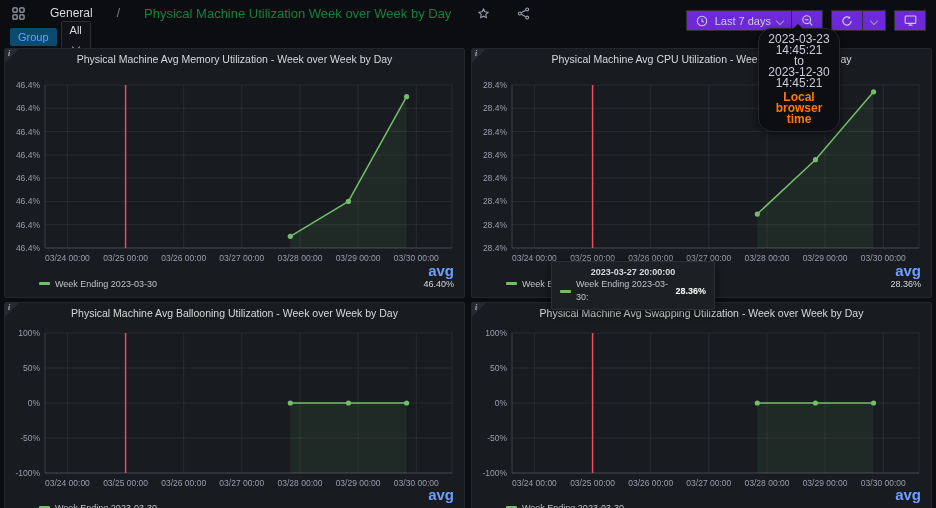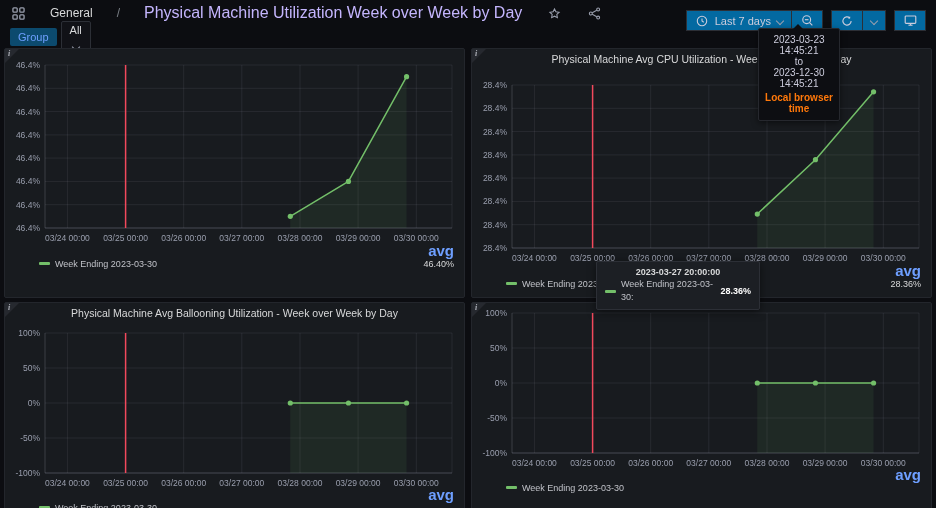--- a/index.html
+++ b/index.html
@@ -4,25 +4,25 @@
 <style>
   * { margin:0; padding:0; box-sizing:border-box; }
   body { background:#000; font-family:"Liberation Sans", sans-serif; }
   .app { position:relative; width:936px; height:508px; background:#0c0d11; overflow:hidden; color:#ccccdc; }
 
   
   .topbar { height:26px; display:flex; align-items:center; padding:0 10px; justify-content:space-between; }
   .topbar-left { display:flex; align-items:center; gap:24px; }
   .crumb-root { font-size:12px; color:#d8d9da; }
   .crumb-sep { color:#7b8087; font-size:12px; }
-  .crumb-title { font-size:16px; color:#c4b5fd; }
+  .crumb-title { font-size:13px; color:#15803d; }
   .nav-icon { display:inline-flex; align-items:center; justify-content:center; width:16px; height:16px; color:#9a9fae; }
   .topbar-right { display:flex; align-items:center; gap:8px; }
   .btn-group { display:flex; }
-  .btn { display:flex; align-items:center; gap:5px; height:21px; padding:0 7px; background:#0369a1; border:1px solid #2c2f36; color:#ccccdc; font-size:11px; cursor:pointer;margin-top:15px; }
+  .btn { display:flex; align-items:center; gap:5px; height:21px; padding:0 7px; background:#6d28d9; border:1px solid #2c2f36; color:#ccccdc; font-size:11px; cursor:pointer;margin-top:15px; }
   .btn + .btn { margin-left:-1px; }
   .chev { width:8px; height:8px; display:inline-block; position:relative; }
   .chev::after { content:""; position:absolute; left:1px; top:1px; width:5px; height:5px; border-right:1.4px solid #9a9fae; border-bottom:1.4px solid #9a9fae; transform:rotate(45deg); }
 
   
   .varbar { height:22px; display:flex; align-items:center; padding:0 10px; gap:4px; }
   .var-label { font-size:11px; color:#6e9fff; background:#0c4a6e; padding:3px 8px; border-radius:2px; }
   .var-value { display:flex; align-items:center; gap:7px; font-size:11px; color:#d8d9da; background:#111217; border:1px solid #2c2f36; padding:2px 8px; border-radius:2px; cursor:pointer;flex-direction:column; }
 
   
@@ -38,24 +38,24 @@
 
   .legend { padding:0 10px 2px 34px; }
   .legend-head { text-align:right; height:12px; line-height:12px; }
   .avg-head { color:#6e9fff; font-size:15px; font-weight:bold; cursor:pointer; }
   .legend-row { display:flex; align-items:center; height:13px; font-size:9px; color:#c0c2c8; }
   .dash { width:11px; height:3px; background:#73bf69; border-radius:1px; margin-right:5px; flex:none; }
   .series-name { cursor:pointer; }
   .avg-val { margin-left:auto; color:#d8d9da; font-size:9px; }
 
   
-  .time-tooltip { position:absolute; left:758px; top:28px; width:82px; background:#0d0e12; border:1px solid #26282e; border-radius:2px; padding:5px 4px 6px; text-align:center; font-size:10px; line-height:11px; color:#ccccdc; z-index:20; box-shadow:0 2px 6px rgba(0,0,0,.5); }
+  .time-tooltip { position:absolute; left:758px; top:28px; width:82px; background:#0d0e12; border:1px solid #26282e; border-radius:14px; padding:5px 4px 6px; text-align:center; font-size:12px; line-height:11px; color:#ccccdc; z-index:20; box-shadow:0 2px 6px rgba(0,0,0,.5); }
   .time-tooltip .arrow { position:absolute; top:-5px; left:34px; width:0; height:0; border-left:5px solid transparent; border-right:5px solid transparent; border-bottom:5px solid #0d0e12; }
   .tt-footer { color:#ff780a; font-weight:bold; margin-top:3px; }
-  .hover-tooltip { position:absolute; left:596px; top:261px; width:164px; background:#1c1f24; border:1px solid #2c2f36; border-radius:2px; padding:4px 8px 5px; z-index:20; box-shadow:0 2px 8px rgba(0,0,0,.5); }
+  .hover-tooltip { position:absolute; left:551px; top:261px; width:164px; background:#1c1f24; border:1px solid #2c2f36; border-radius:2px; padding:4px 8px 5px; z-index:20; box-shadow:0 2px 8px rgba(0,0,0,.5); }
   .ht-time { text-align:center; font-size:9px; font-weight:bold; color:#d8d9da; line-height:12px; }
   .ht-row { display:flex; align-items:center; font-size:9px; color:#c0c2c8; line-height:13px; }
   .ht-row b { margin-left:auto; color:#fff; }
 </style>
 </head>
 <body>
 
 <div class="app">
 
   <div class="topbar">
@@ -145,20 +145,21 @@
       <span>All</span>
       <span class="chev"></span>
     </span>
   </div>
 
   <div class="grid">
 
     <section class="panel">
       <div class="corner"></div>
         <span class="corner-i">i</span>
+      <h2 class="panel-title">Physical Machine Avg Memory Utilization - Week over Week by Day</h2>
       <div class="plot plot-tall"><svg width="459" height="196">
             <line x1="40" y1="16.0" x2="447" y2="16.0" stroke="rgba(204,204,220,0.09)"></line>
             <text class="tick" x="35" y="19" text-anchor="end">46.4%</text>
             <line x1="40" y1="39.3" x2="447" y2="39.3" stroke="rgba(204,204,220,0.09)"></line>
             <text class="tick" x="35" y="42.3" text-anchor="end">46.4%</text>
             <line x1="40" y1="62.6" x2="447" y2="62.6" stroke="rgba(204,204,220,0.09)"></line>
             <text class="tick" x="35" y="65.6" text-anchor="end">46.4%</text>
             <line x1="40" y1="85.9" x2="447" y2="85.9" stroke="rgba(204,204,220,0.09)"></line>
             <text class="tick" x="35" y="88.9" text-anchor="end">46.4%</text>
             <line x1="40" y1="109.1" x2="447" y2="109.1" stroke="rgba(204,204,220,0.09)"></line>
@@ -303,20 +304,21 @@
           <span class="dash"></span>
           <span class="series-name">Week Ending 2023-03-30</span>
           <span class="avg-val"></span>
         </div>
       </div>
     </section>
 
     <section class="panel">
       <div class="corner"></div>
         <span class="corner-i">i</span>
+      <h2 class="panel-title">Physical Machine Avg Swapping Utilization - Week over Week by Day</h2>
       <div class="plot plot-short"><svg width="459" height="166">
             <line x1="40" y1="10.0" x2="447" y2="10.0" stroke="rgba(204,204,220,0.09)"></line>
             <text class="tick" x="35" y="13" text-anchor="end">100%</text>
             <line x1="40" y1="45.0" x2="447" y2="45.0" stroke="rgba(204,204,220,0.09)"></line>
             <text class="tick" x="35" y="48" text-anchor="end">50%</text>
             <line x1="40" y1="80.0" x2="447" y2="80.0" stroke="rgba(204,204,220,0.09)"></line>
             <text class="tick" x="35" y="83" text-anchor="end">0%</text>
             <line x1="40" y1="115.0" x2="447" y2="115.0" stroke="rgba(204,204,220,0.09)"></line>
             <text class="tick" x="35" y="118" text-anchor="end">-50%</text>
             <line x1="40" y1="150.0" x2="447" y2="150.0" stroke="rgba(204,204,220,0.09)"></line>

